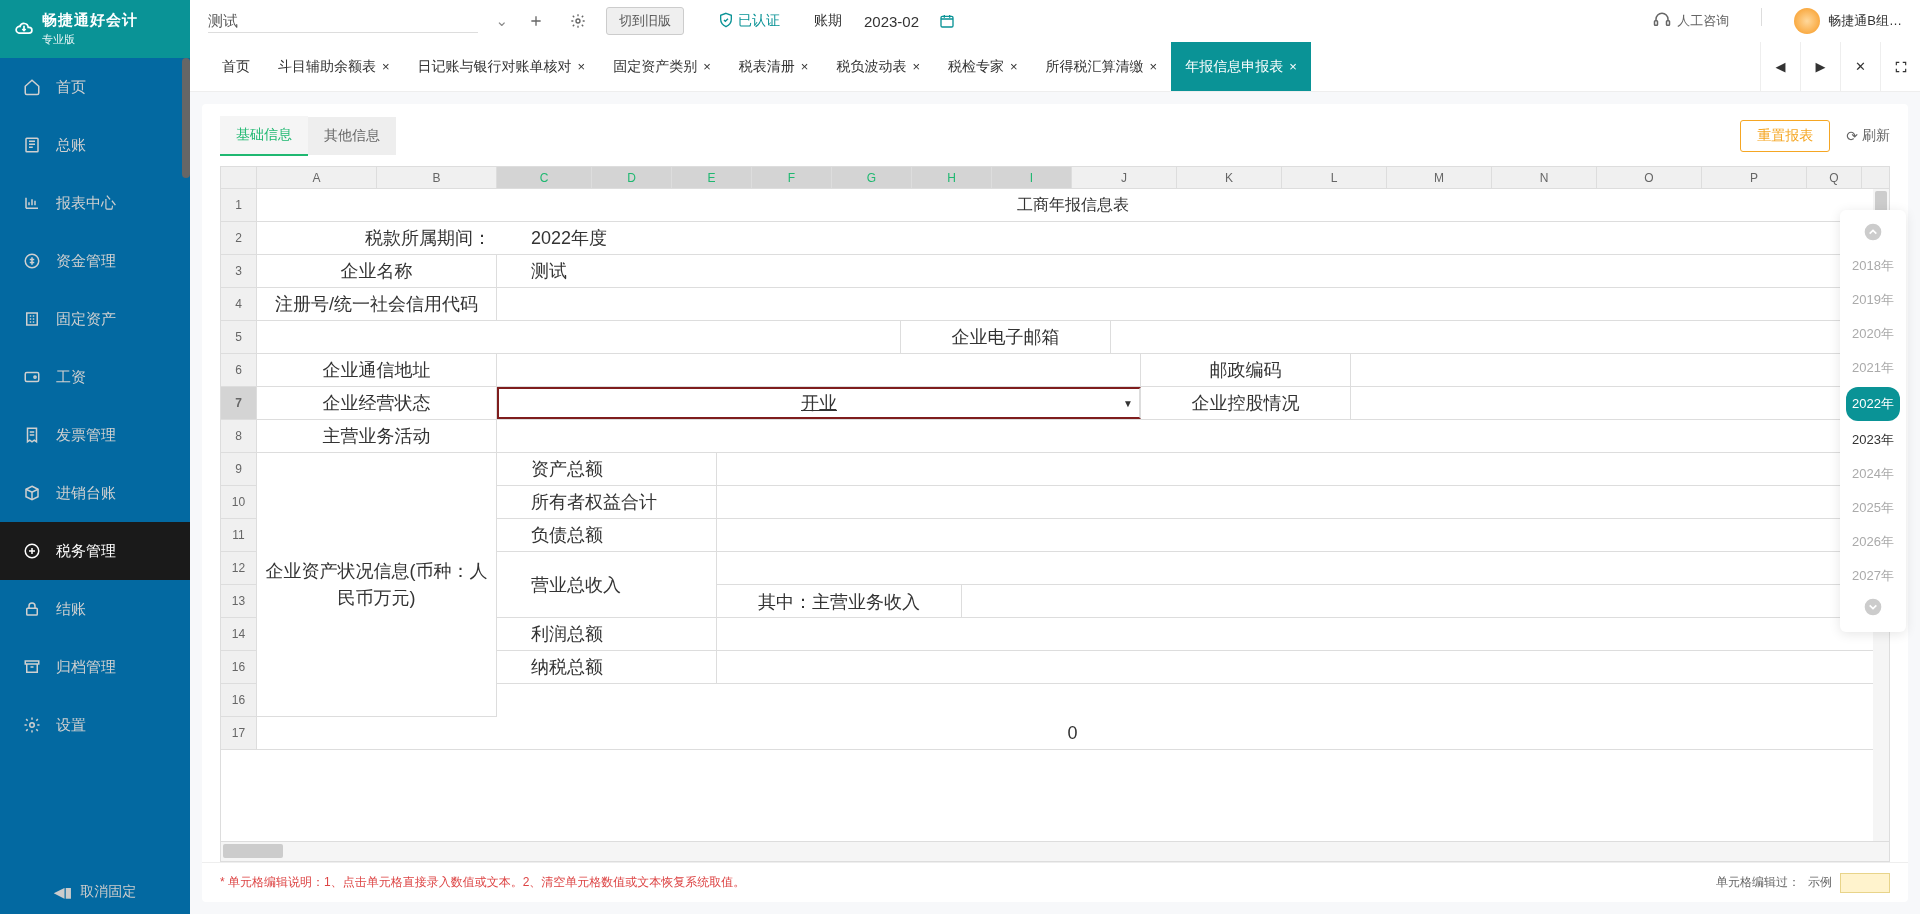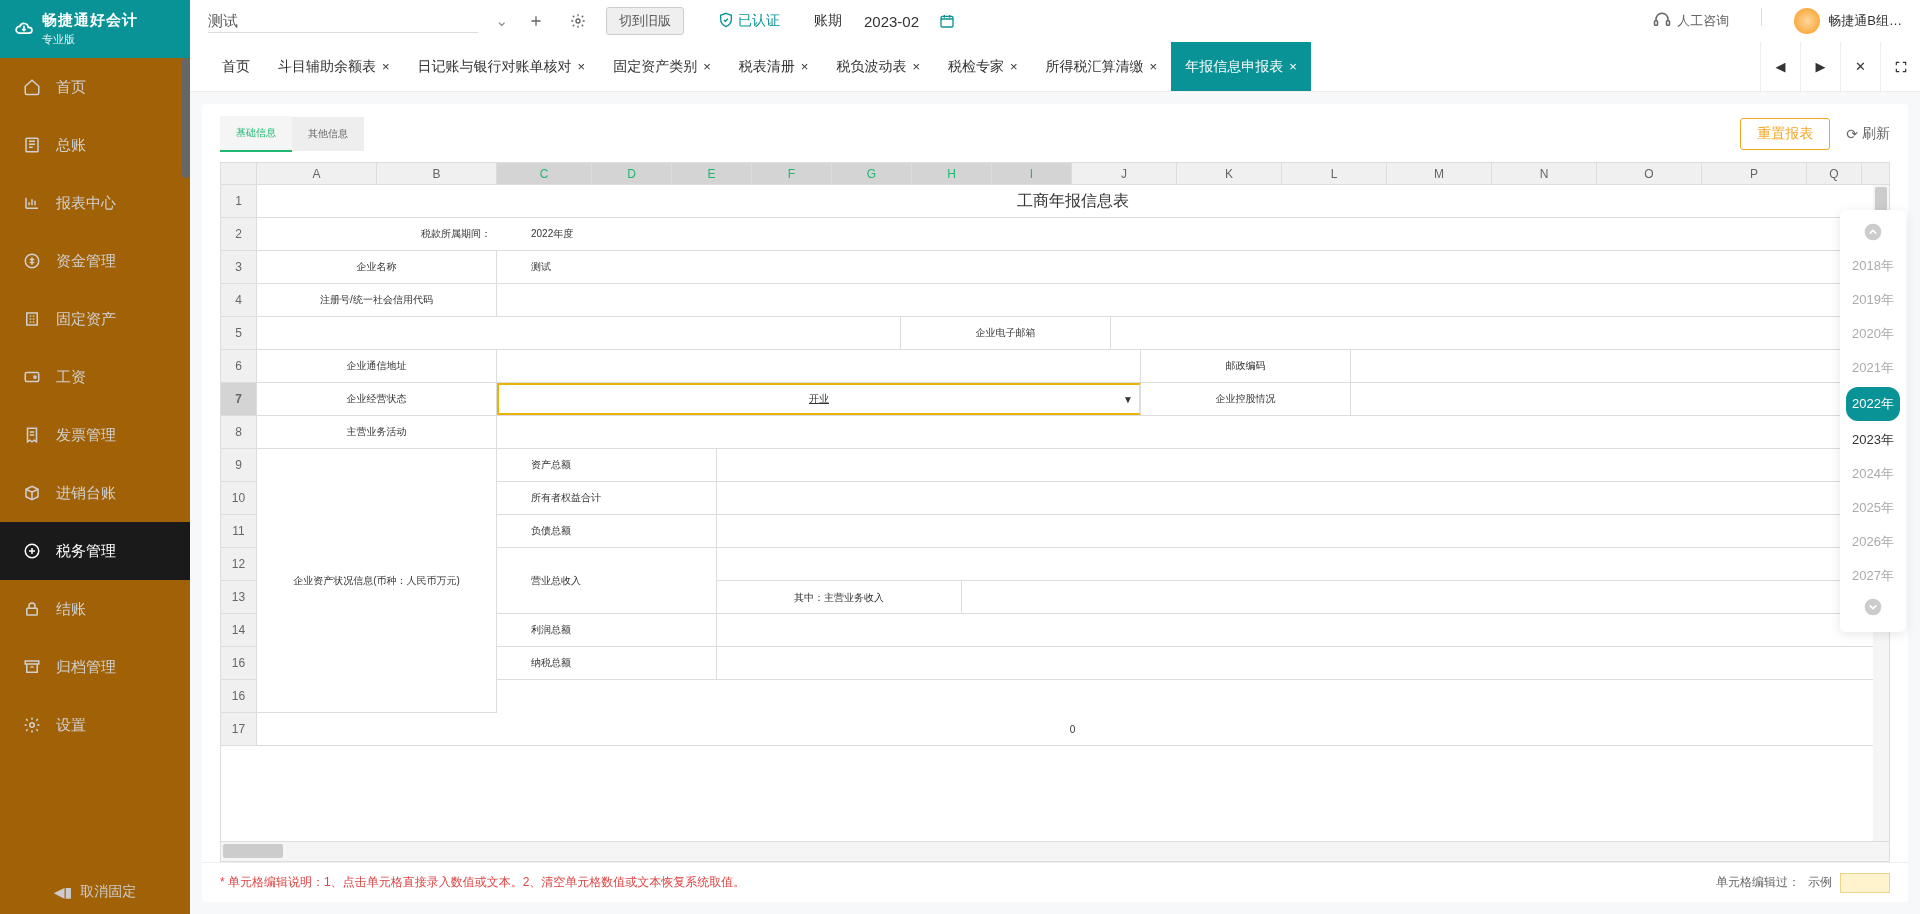--- a/index.html
+++ b/index.html
@@ -1,19 +1,19 @@
 <!DOCTYPE html>
 <html><head>
 <meta charset="utf-8">
 <style>
 * { margin: 0; padding: 0; box-sizing: border-box; }
 body { font-family: "Microsoft YaHei", -apple-system, sans-serif; font-size: 13px; color: #333; background: #fff; overflow: hidden; width: 1920px; height: 914px; }
 
 
-.sidebar { position: fixed; left: 0; top: 0; width: 190px; height: 100%; background: #a16207; color: #ccc; display: flex; flex-direction: column; }
+.sidebar { position: fixed; left: 0; top: 0; width: 190px; height: 100%; background: #0369a1; color: #ccc; display: flex; flex-direction: column; }
 .logo-area { height: 58px; background: #0a9396; color: #fff; display: flex; align-items: center; padding: 0 14px; gap: 8px; }
 .logo-title { font-size: 15px; font-weight: 600; letter-spacing: 1px; }
 .logo-sub { font-size: 11px; margin-top: 2px; color: #e8f5f5; }
 .nav { flex: 1; overflow-y: auto; }
 .nav-item { display: flex; align-items: center; gap: 14px; height: 58px; padding: 0 22px; font-size: 15px; cursor: pointer; color: #d0d0d0; }
 .nav-item.active { background: #1a1a1a; color: #fff; }
 .nav-icon { width: 20px; height: 20px; display: inline-flex; align-items: center; justify-content: center; }
 .pin-bar { height: 44px; display: flex; align-items: center; justify-content: center; gap: 8px; color: #ccc; cursor: pointer; padding: 0 20px; font-size: 14px; }
 .sidebar-scrollbar { position: absolute; right: 0; top: 58px; width: 8px; height: 120px; background: #666; border-radius: 4px; }
 
@@ -35,44 +35,44 @@
 
 .tabbar { height: 50px; background: #fff; display: flex; align-items: stretch; padding-left: 18px; position: relative; border-bottom: 1px solid #eee; padding-right: 130px; overflow: hidden; }
 .tab { display: flex; align-items: center; padding: 0 14px; font-size: 14px; color: #333; white-space: nowrap; cursor: pointer; }
 .tab.active { background: #0a9396; color: #fff; }
 .tab .x { margin-left: 6px; font-size: 13px; color: inherit; }
 .tabbar-ctrl { position: absolute; right: 0; top: 0; height: 100%; display: flex; align-items: center; background: #fff; }
 .tabbar-ctrl > div { width: 40px; height: 100%; display: flex; align-items: center; justify-content: center; border-left: 1px solid #eee; cursor: pointer; color: #333; }
 
 .content { flex: 1; background: #fff; margin: 12px; border-radius: 4px; display: flex; flex-direction: column; position: relative; overflow: hidden; }
 .subtabs-row { display: flex; align-items: center; padding: 12px 18px 0; }
-.subtab { padding: 10px 16px; font-size: 10px; cursor: pointer; color: #666; }
+.subtab { padding: 10px 16px; font-size: 14px; cursor: pointer; color: #666; }
 .subtab.active { color: #1fb871; border-bottom: 2px solid #1fb871; background: #f5f5f5; }
 .subtab.inactive { background: #eee; }
 .subtabs-right { margin-left: auto; display: flex; align-items: center; gap: 16px; }
 .reset-btn { border: 1px solid #f5a623; color: #f5a623; background: #fff; padding: 6px 16px; border-radius: 3px; cursor: pointer; font-size: 14px; }
 .refresh-link { color: #666; cursor: pointer; display: flex; align-items: center; gap: 4px; font-size: 14px; }
 
 .sheet-wrap { flex: 1; display: flex; flex-direction: column; margin: 10px 18px 0; border: 1px solid #ddd; overflow: hidden; position: relative; }
 .col-header { display: flex; height: 22px; background: #f0f0f0; border-bottom: 1px solid #ddd; font-size: 12px; color: #666; }
 .corner { width: 36px; border-right: 1px solid #ddd; }
 .col-h { border-right: 1px solid #ddd; display: flex; align-items: center; justify-content: center; }
 .col-h.sel { background: #d4d4d4; color: #1fb871; }
 .sheet-body { flex: 1; overflow: hidden; position: relative; }
 .row { display: flex; height: 33px; border-bottom: 1px solid #ddd; }
 .row-h { width: 36px; border-right: 1px solid #ddd; background: #f0f0f0; display: flex; align-items: center; justify-content: center; font-size: 12px; color: #666; }
 .row-h.sel { background: #d4d4d4; font-weight: bold; }
-.cell { border-right: 1px solid #eee; display: flex; align-items: center; padding: 0 6px; font-size: 10px; overflow: hidden; }
+.cell { border-right: 1px solid #eee; display: flex; align-items: center; padding: 0 6px; font-size: 18px; overflow: hidden; }
 .bordered .cell { border-right-color: #ddd; }
 .title-cell { font-size: 16px; font-weight: 500; justify-content: center; border-right: none; }
 .label-c { justify-content: center; color: #333; }
 .label-r { justify-content: flex-end; color: #333; }
 .label-l { justify-content: flex-start; color: #333; margin-left: 28px; }
 .no-border-r { border-right: none !important; }
-.selected-cell { border: 2px solid #eab308; position: relative; text-decoration: underline; }
+.selected-cell { border: 2px solid #7f1d1d; position: relative; text-decoration: underline; }
 .selected-cell::after { content: "▼"; position: absolute; right: 6px; font-size: 10px; color: #333; }
 .sheet-hscroll { height: 20px; border-top: 1px solid #ddd; background: #f5f5f5; position: relative; }
 .hscroll-thumb { position: absolute; left: 2px; top: 2px; width: 60px; height: 14px; background: #ccc; border-radius: 2px; }
 .vscroll { position: absolute; right: 0; top: 22px; width: 16px; bottom: 20px; background: #f5f5f5; }
 .vscroll-thumb { position: absolute; top: 2px; left: 2px; width: 12px; height: 80px; background: #ccc; border-radius: 2px; }
 
 .year-panel { position: absolute; right: -54px; top: 200px; width: 66px; background: #fff; border-radius: 6px; box-shadow: 0 2px 12px rgba(0,0,0,.1); padding: 8px 0; text-align: center; }
 .year-item { padding: 8px 0; color: #aaa; font-size: 13px; cursor: pointer; }
 .year-item.avail { color: #333; }
 .year-item.active { background: #0a9396; color: #fff; border-radius: 12px; margin: 2px 6px; }

